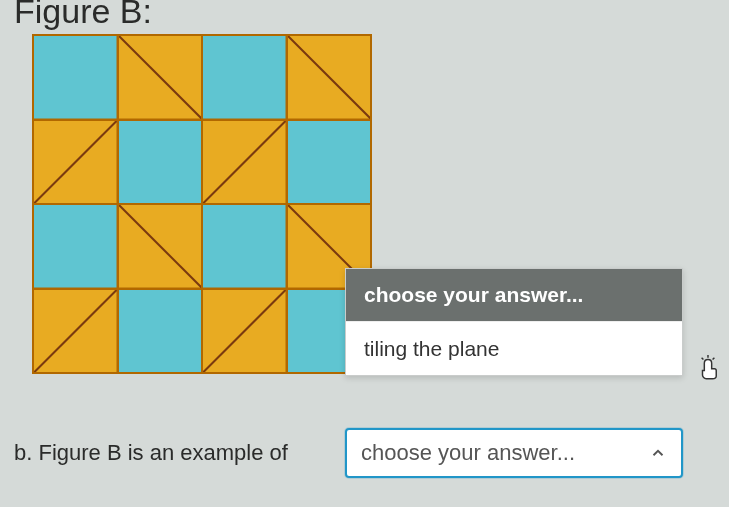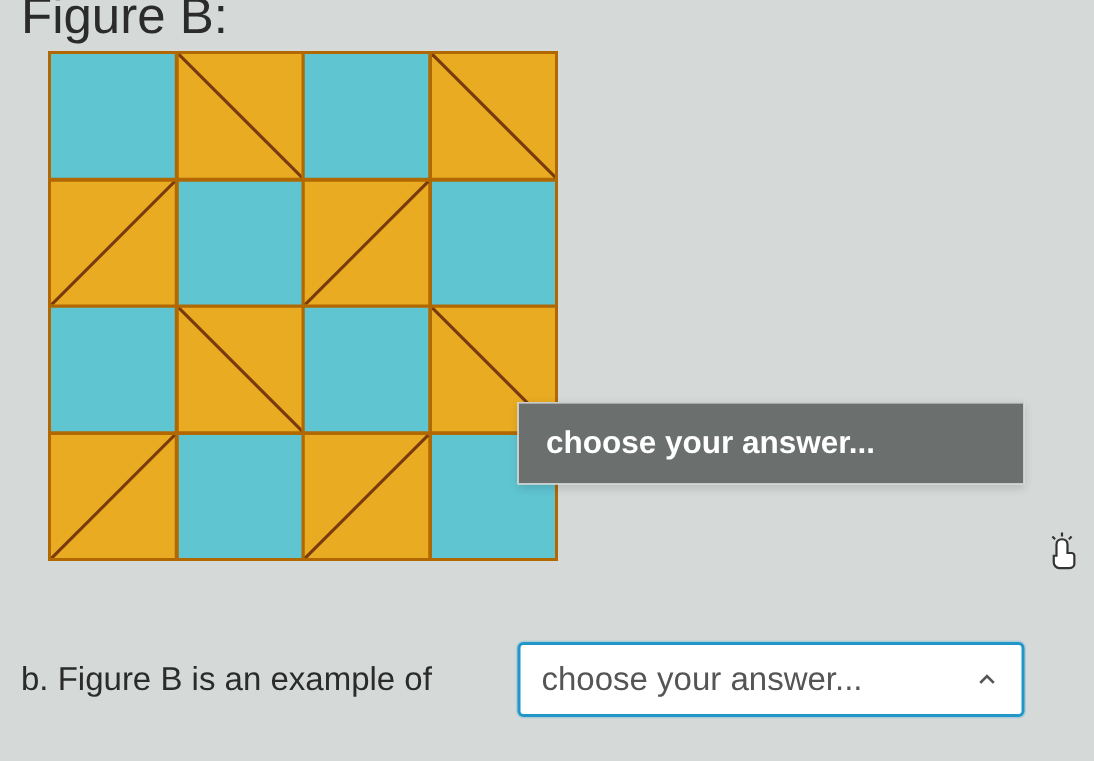--- a/index.html
+++ b/index.html
@@ -192,20 +192,21 @@
     </div>
     <div class="cell">
       <svg viewBox="0 0 10 10" preserveAspectRatio="none">
         <rect width="10" height="10" fill="#5fc5d1"></rect>
       </svg>
     </div>
   </div>
 
 <div class="dropdown">
   <div class="dd-item header">choose your answer...</div>
+  <div class="dd-item">tiling the plane</div>
 </div>
 
 <div class="question">b.  Figure B is an example of</div>
 
 <div class="select-wrap">
   <div class="select-text">choose your answer...</div>
   <div class="chev">
     <svg viewBox="0 0 24 24" fill="none" stroke="currentColor" stroke-width="2.5">
       <polyline points="6 15 12 9 18 15"></polyline>
     </svg>

